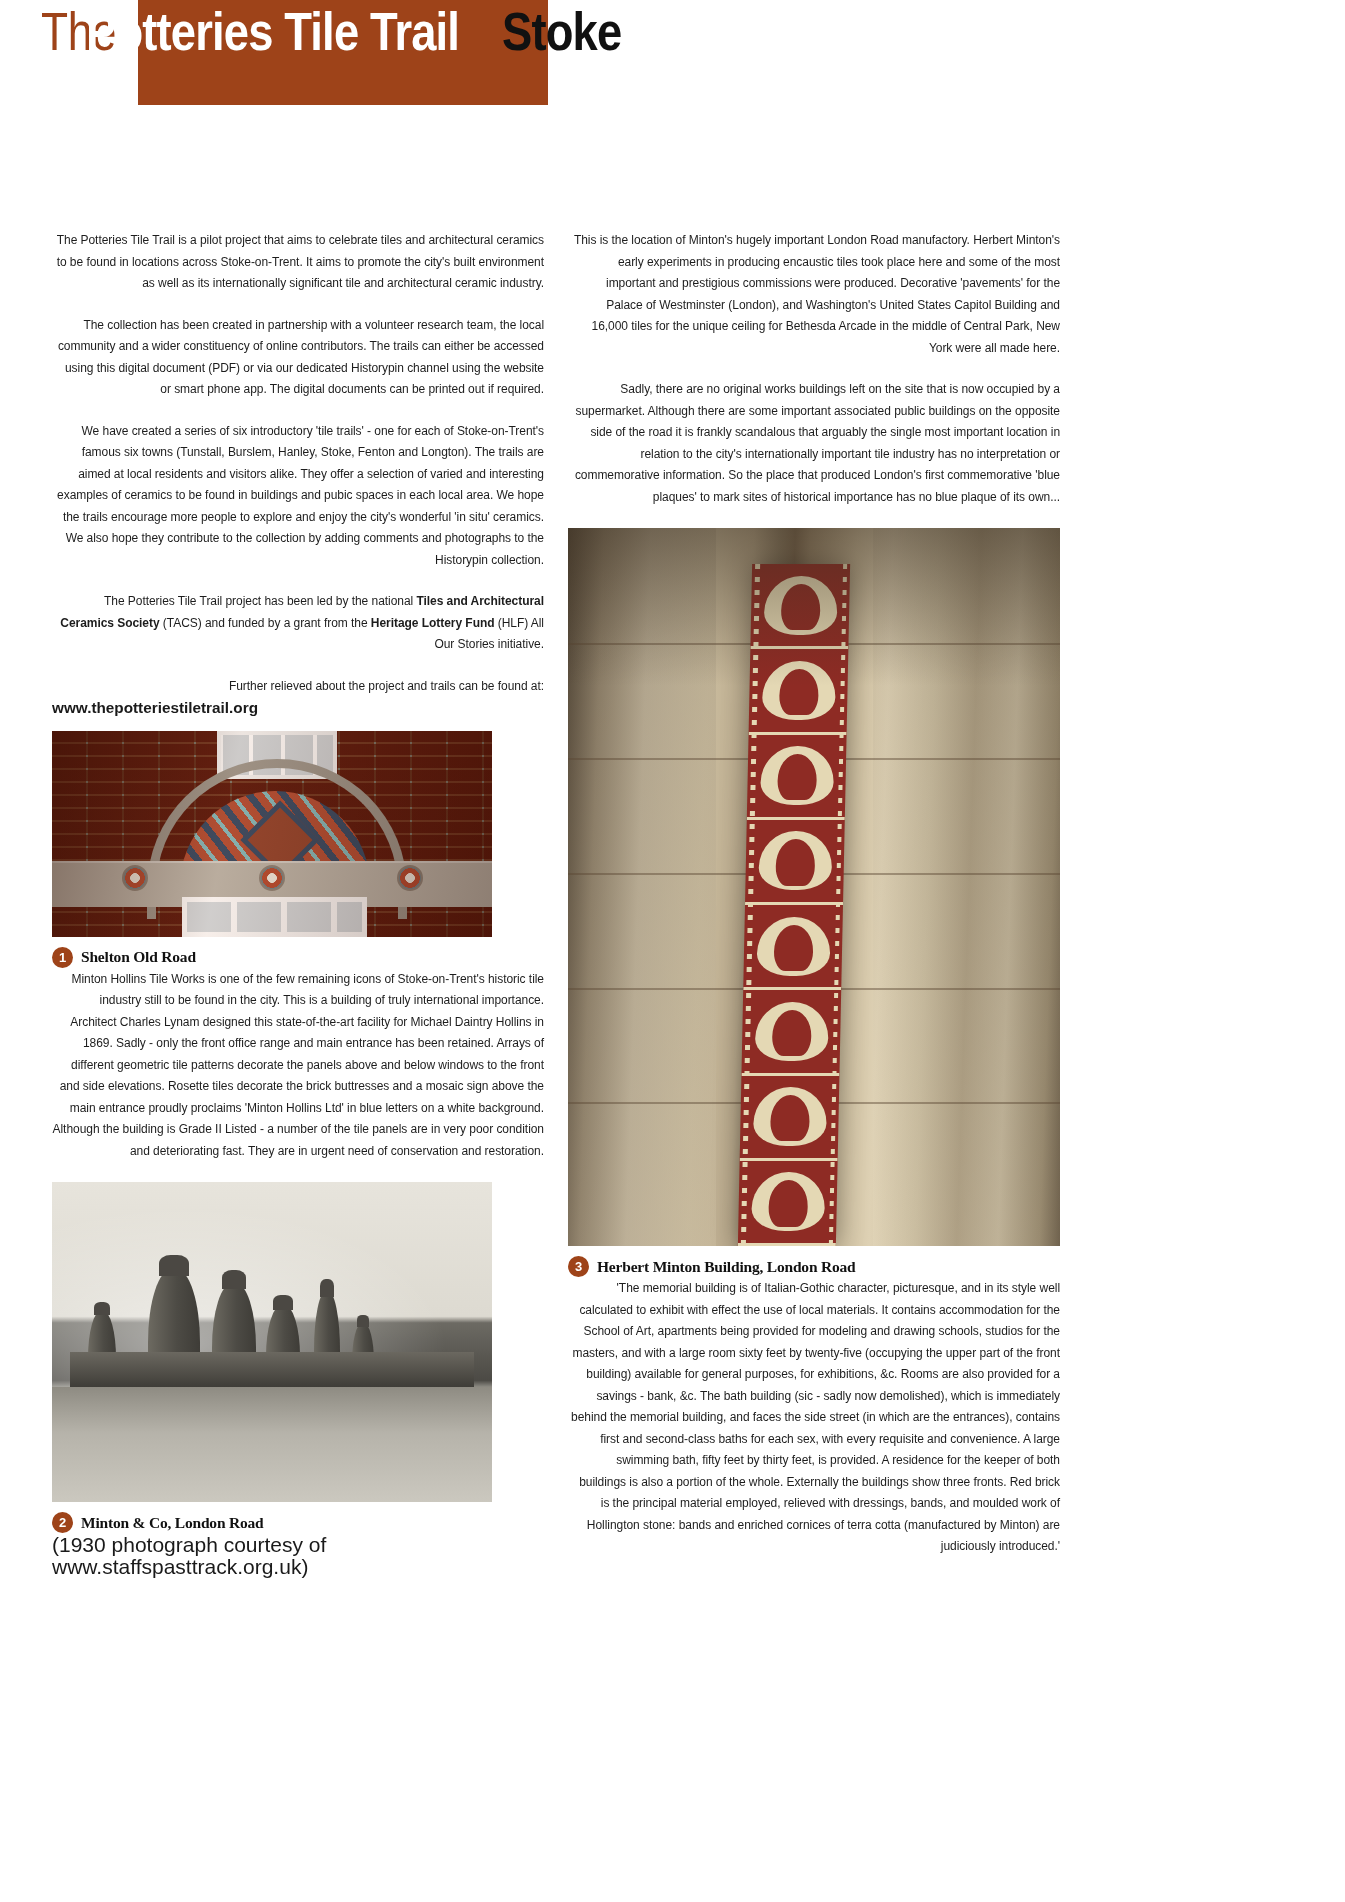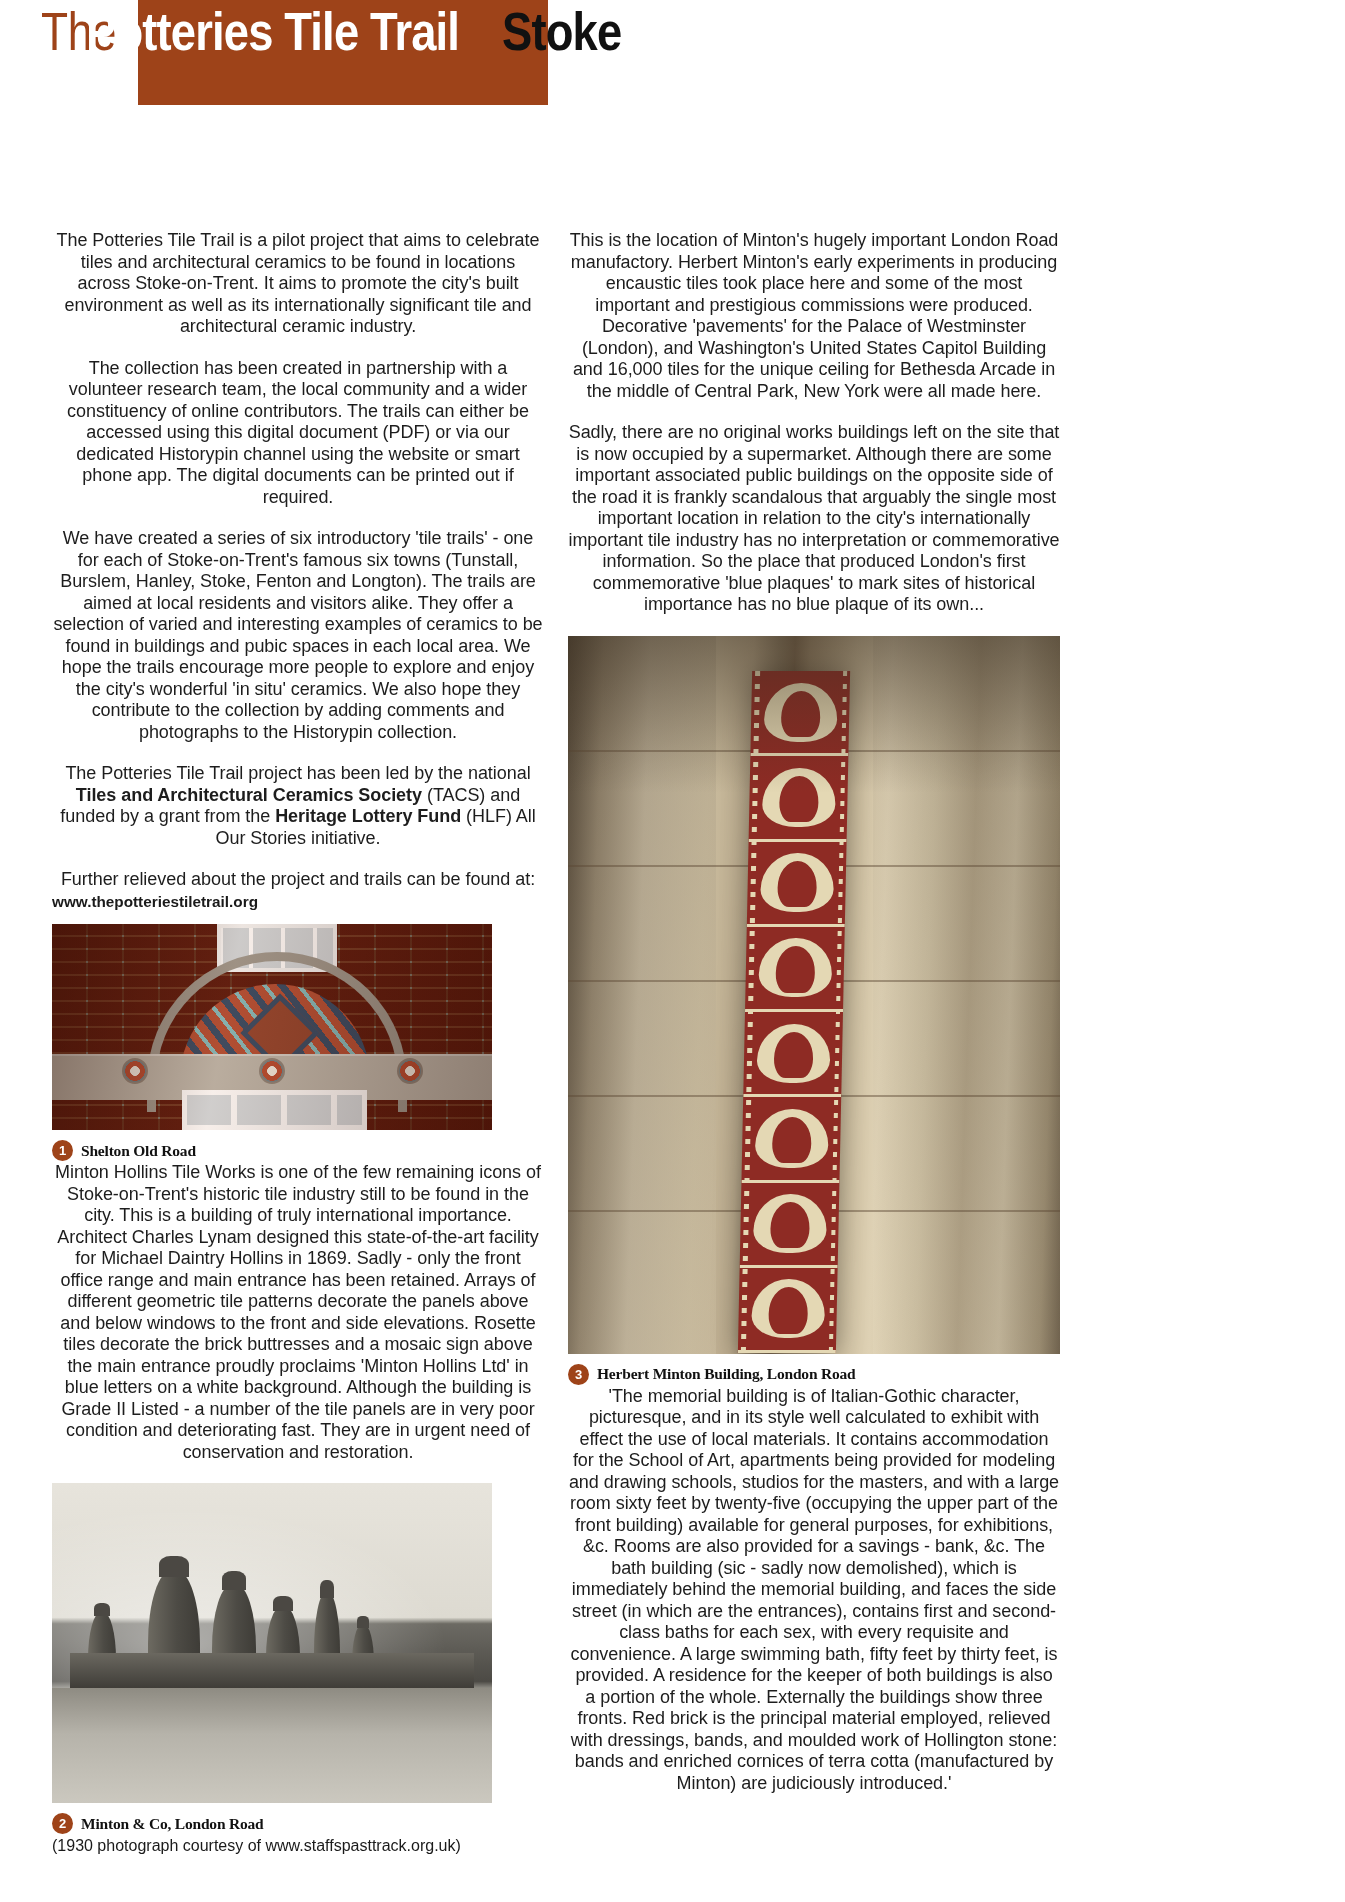--- a/index.html
+++ b/index.html
@@ -77,26 +77,26 @@
   }
   .col {
     position: absolute;
     top: 125px;
     width: 492px;
   }
   .col-left  { left: 52px; }
   .col-right { left: 568px; }
 
   p.body {
-    font-size: 18px;
+    font-size: 12px;
     line-height: 21.5px;
     margin: 0 0 20px 0;
     color: #1d1d1d;
     letter-spacing: -0.05px;
-    text-align: center;
+    text-align: right;
   }
   p.body.tight { margin-bottom: 0; }
   p.body b { font-weight: bold; }
 
   .url {
     font-weight: bold;
     font-size: 15.3px;
     line-height: 21.5px;
     margin: 0 0 12px 0;
   }
@@ -315,21 +315,21 @@
     line-height: 1;
   }
   .caption-title {
     font-size: 15.5px;
     font-weight: bold;
     color: #111111;
     letter-spacing: -0.2px;
     font-family: Liberation Serif, serif;
   }
   .caption-sub {
-    font-size: 16px;
+    font-size: 21px;
     line-height: 21.5px;
     margin: 0;
   }
 </style>
 </head>
 <body>
 
 <div id="masthead">
   <div class="mast-band"></div>
   <div class="mast-row">

